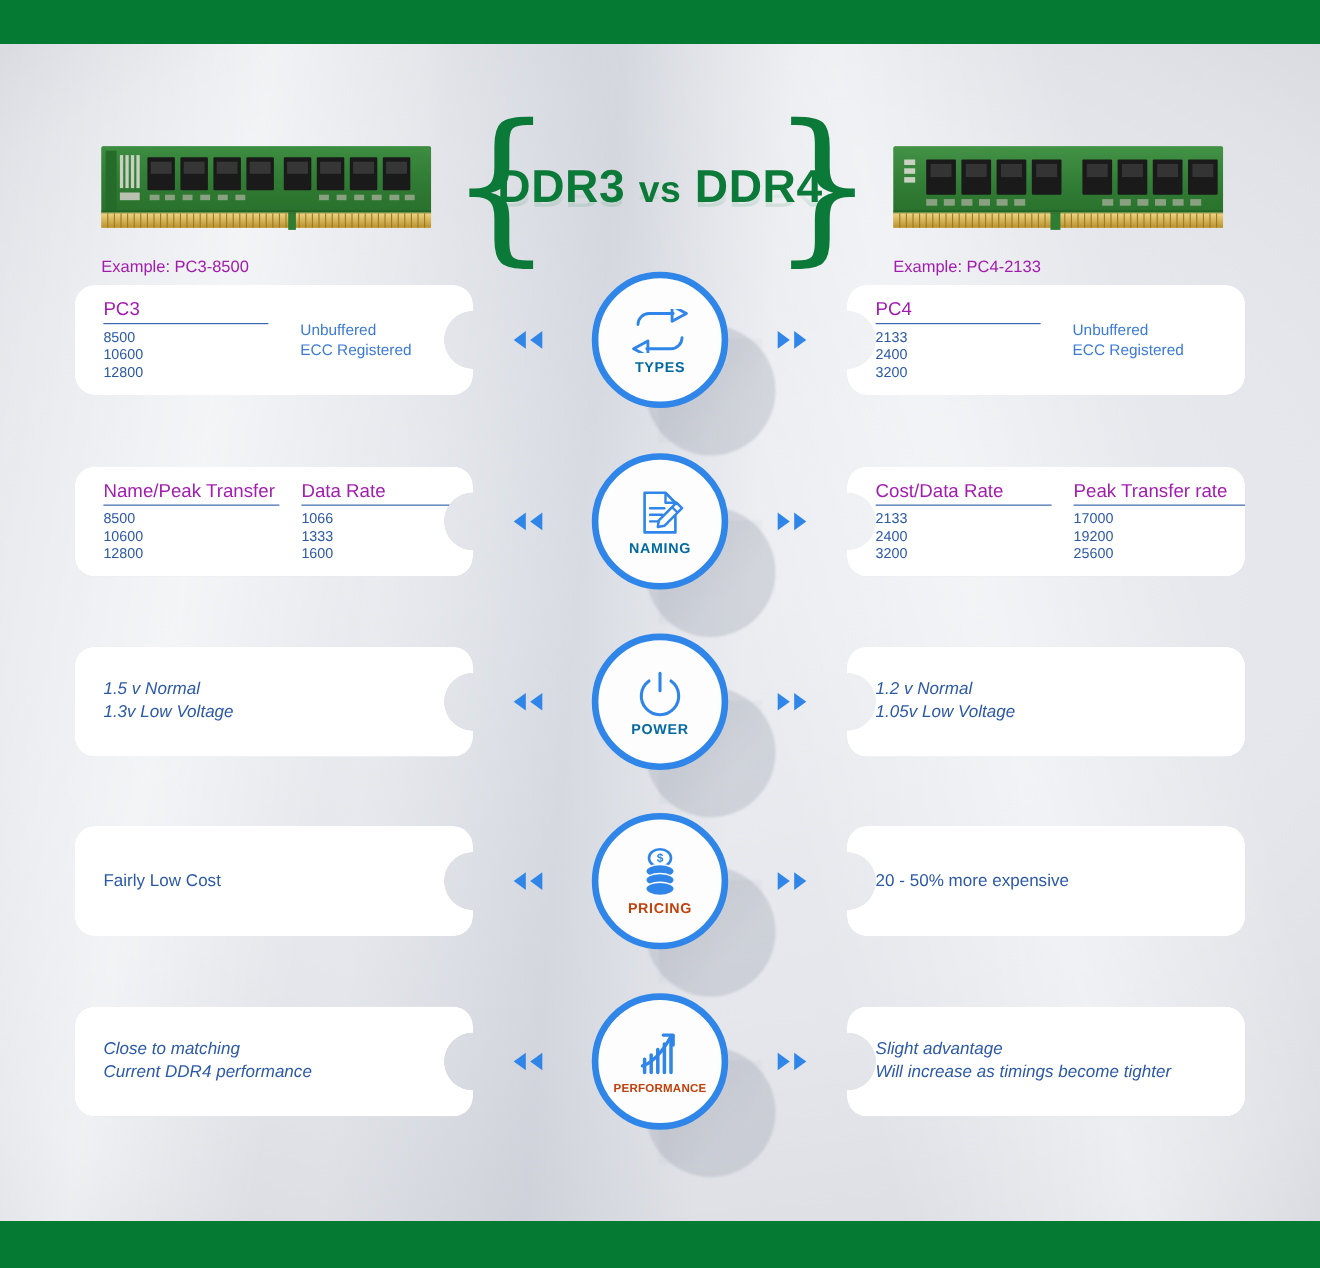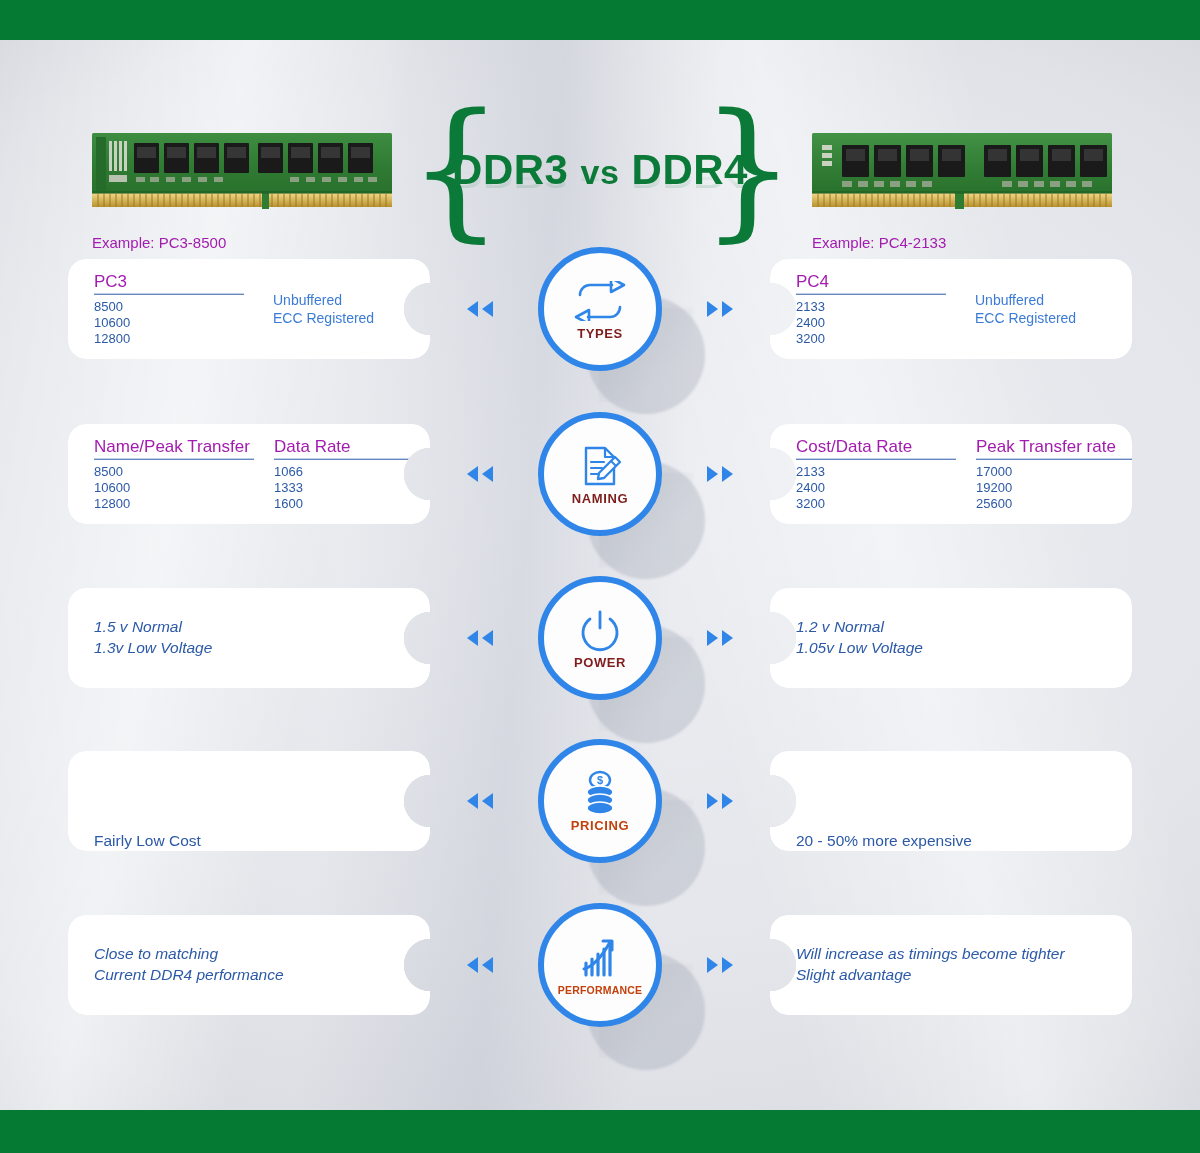--- a/index.html
+++ b/index.html
@@ -110,21 +110,21 @@
     font-size:15.5px;color:#2b59a8;line-height:1.35;font-family:"Liberation Sans",sans-serif;font-style:italic;
   }
   .sidelist{
     position:absolute;top:50%;transform:translateY(-50%);
     font-size:14px;color:#3b7bd6;line-height:1.25;font-family:"Liberation Sans",sans-serif;
   }
   .sidelist.l{left:205px;}
   .sidelist.r{left:205px;}
   .oneline{
     position:absolute;top:50%;transform:translateY(-50%);left:26px;right:26px;
-    font-size:15.5px;color:#2b59a8;font-family:"Liberation Sans",sans-serif;margin-top:40px;
+    font-size:15.5px;color:#2b59a8;font-family:"Liberation Sans",sans-serif;
   }
 
   
   .arrows{position:absolute;top:50%;transform:translateY(-50%);display:flex;gap:4px;}
   .arrows.l{left:467px;}
   .arrows.r{left:707px;}
   .tri{width:0;height:0;border-top:8px solid transparent;border-bottom:8px solid transparent;}
   .tri.lft{border-right:11px solid #2f86e8;}
   .tri.rgt{border-left:11px solid #2f86e8;}
 
@@ -145,21 +145,21 @@
     filter:blur(1px);
     z-index:1;
   }
   .circle-shadow::after{
     content:"";position:absolute;left:12px;top:12px;width:94px;height:94px;
     background:linear-gradient(135deg, rgba(150,156,170,.22), rgba(150,156,170,0) 70%);
   }
   .circ-icon{height:48px;display:flex;align-items:center;justify-content:center;margin-bottom:1px;}
   .circ-icon svg{display:block;}
   .circ-label{
-    font-size:13px;font-weight:bold;color:#7f1d1d;letter-spacing:.6px;
+    font-size:13px;font-weight:bold;color:#0369a1;letter-spacing:.6px;
     font-family:"Liberation Sans",sans-serif;
   }
   .circ-label.small{font-size:10.5px;letter-spacing:.2px;}
 
   
   .circ-label.accent{color:#c2410c;}
 </style>
 </head>
 <body>
 
@@ -546,20 +546,20 @@
           <path d="M8 36 V24 M14 36 V20 M20 36 V15 M26 36 V10 M32 36 V5" fill="none" stroke="#2f86e8" stroke-width="3.2" stroke-linecap="round"></path>
           <path d="M6 30 C14 28 24 18 32 3" fill="none" stroke="#2f86e8" stroke-width="3" stroke-linecap="round"></path>
           <path d="M25 2 h9 v9" fill="none" stroke="#2f86e8" stroke-width="3" stroke-linecap="round" stroke-linejoin="round"></path>
         </svg>
       </div>
       <div class="circ-label small accent">PERFORMANCE</div>
     </div>
 
     <div class="card right">
       <div class="plainlines">
+        <div>Slight advantage</div>
         <div>Will increase as timings become tighter</div>
-        <div>Slight advantage</div>
       </div>
     </div>
   </div>
 
   <div class="bar-bottom"></div>
 </div>
 
 </body></html>

